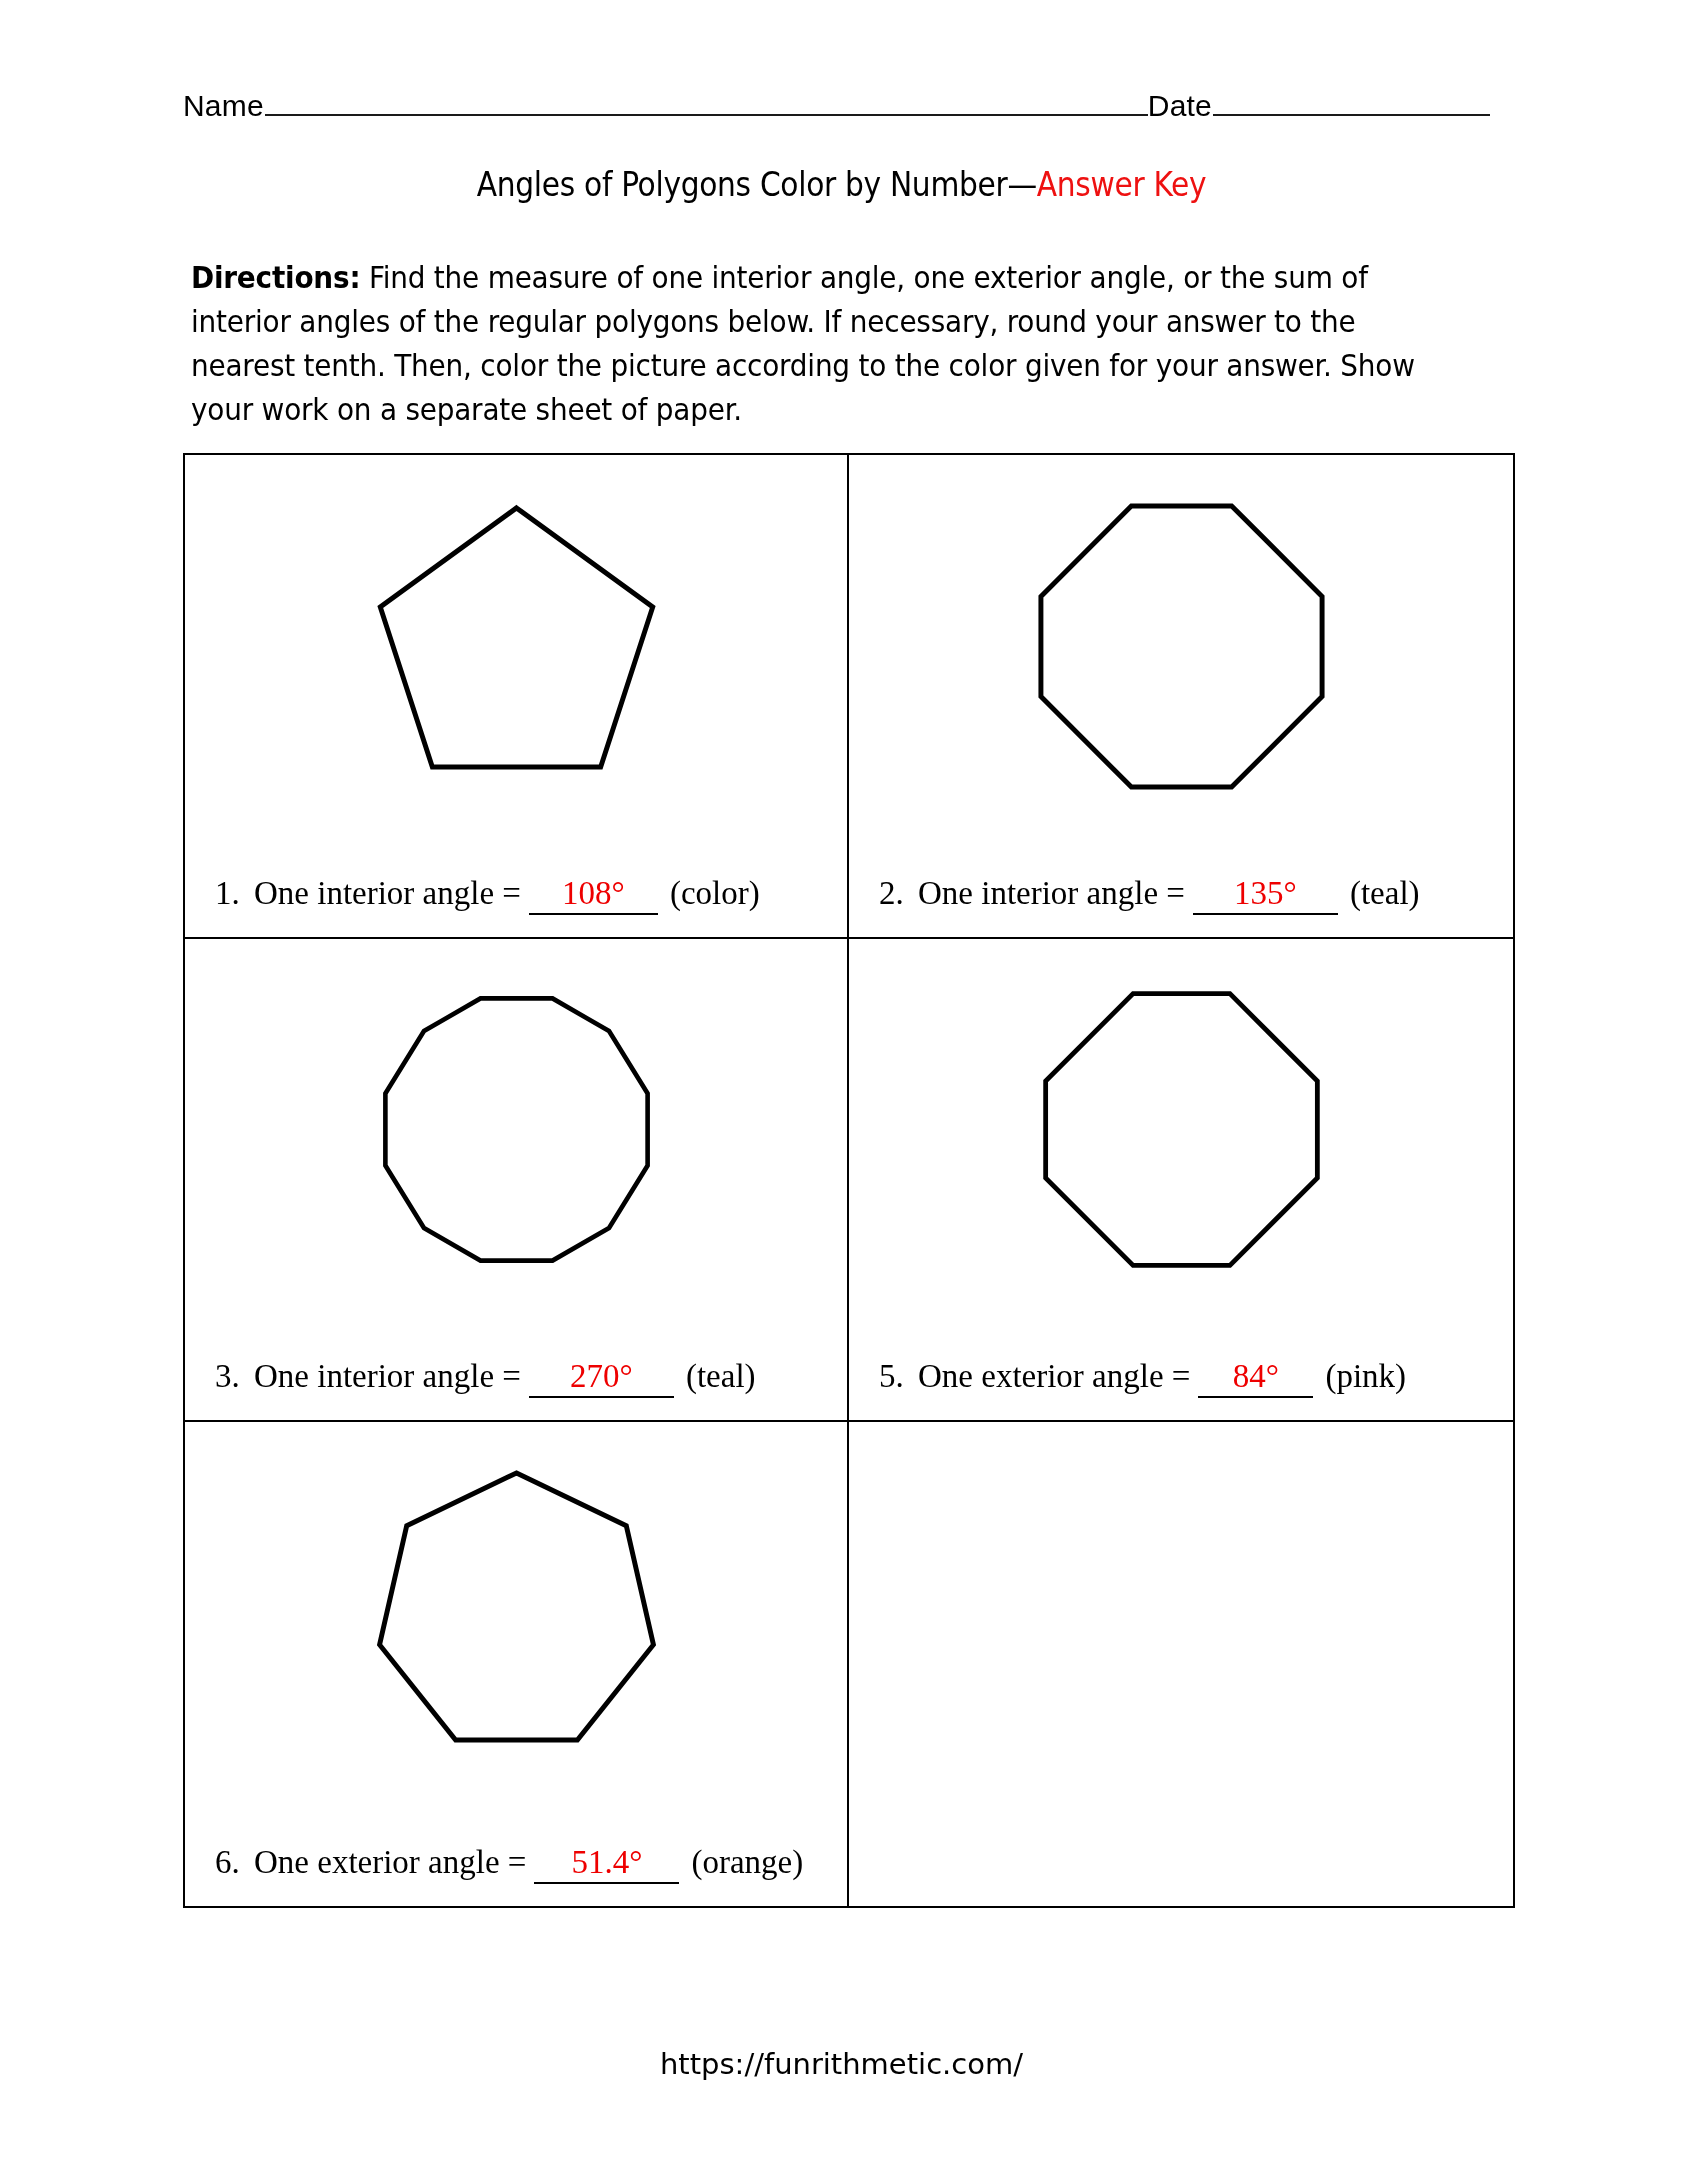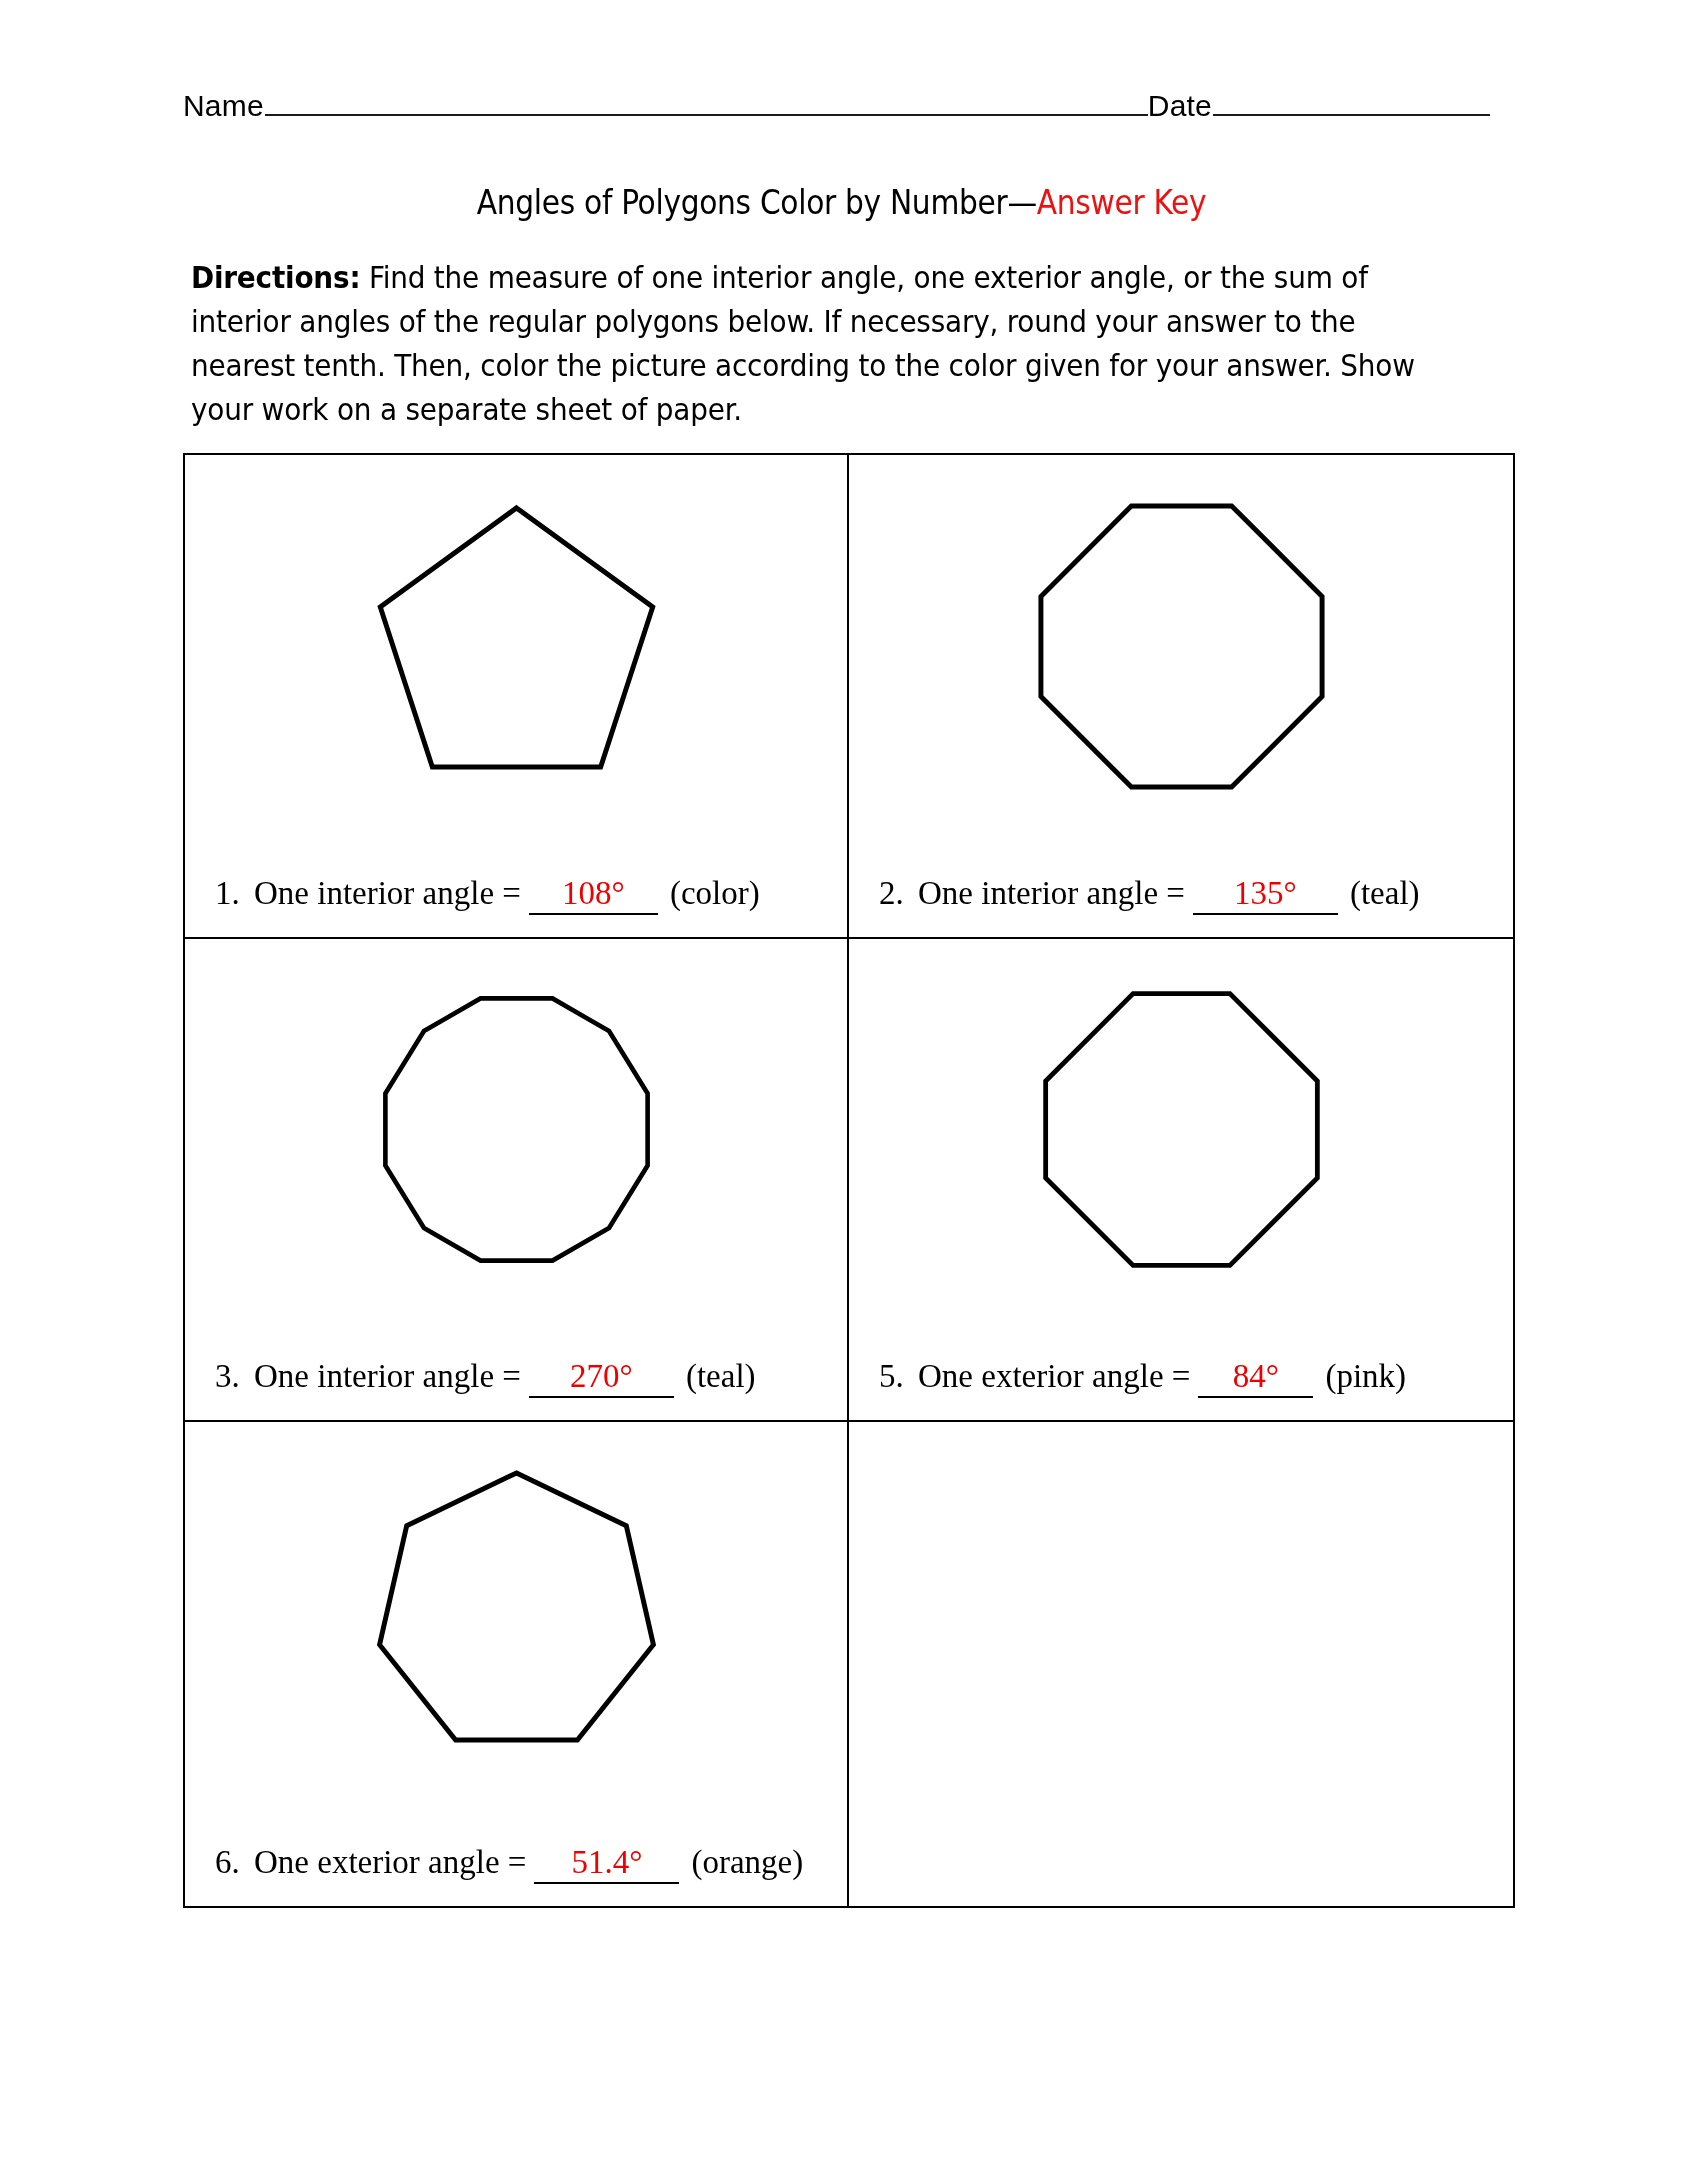--- a/index.html
+++ b/index.html
@@ -41,21 +41,21 @@
     height: 24px;
     margin-left: 1px;
   }
   .nameline .rule.date-rule { flex: 0 0 277px; }
   .nameline .lbl.date-lbl { margin-left: 0; }
 
   
   .title {
     position: absolute;
     left: 0;
-    top: 183px;
+    top: 165px;
     width: 1683px;
     text-align: center;
     font-size: 33px;
     font-family: "DejaVu Sans", sans-serif;
     font-stretch: condensed;
     letter-spacing: -0.3px;
   }
   .title .red { color: #ee1111; }
 
   
@@ -249,15 +249,16 @@
       <div class="answer">
         <span class="qnum">6.</span>
         <span class="qtext">One exterior angle =</span>
         <span class="blank w-wide">51.4°</span>
         <span class="colorname">(orange)</span>
       </div>
     </div>
 
   </div>
 
+  <div class="footer">https://funrithmetic.com/</div>
 
 </div>
 
 
 </body></html>

